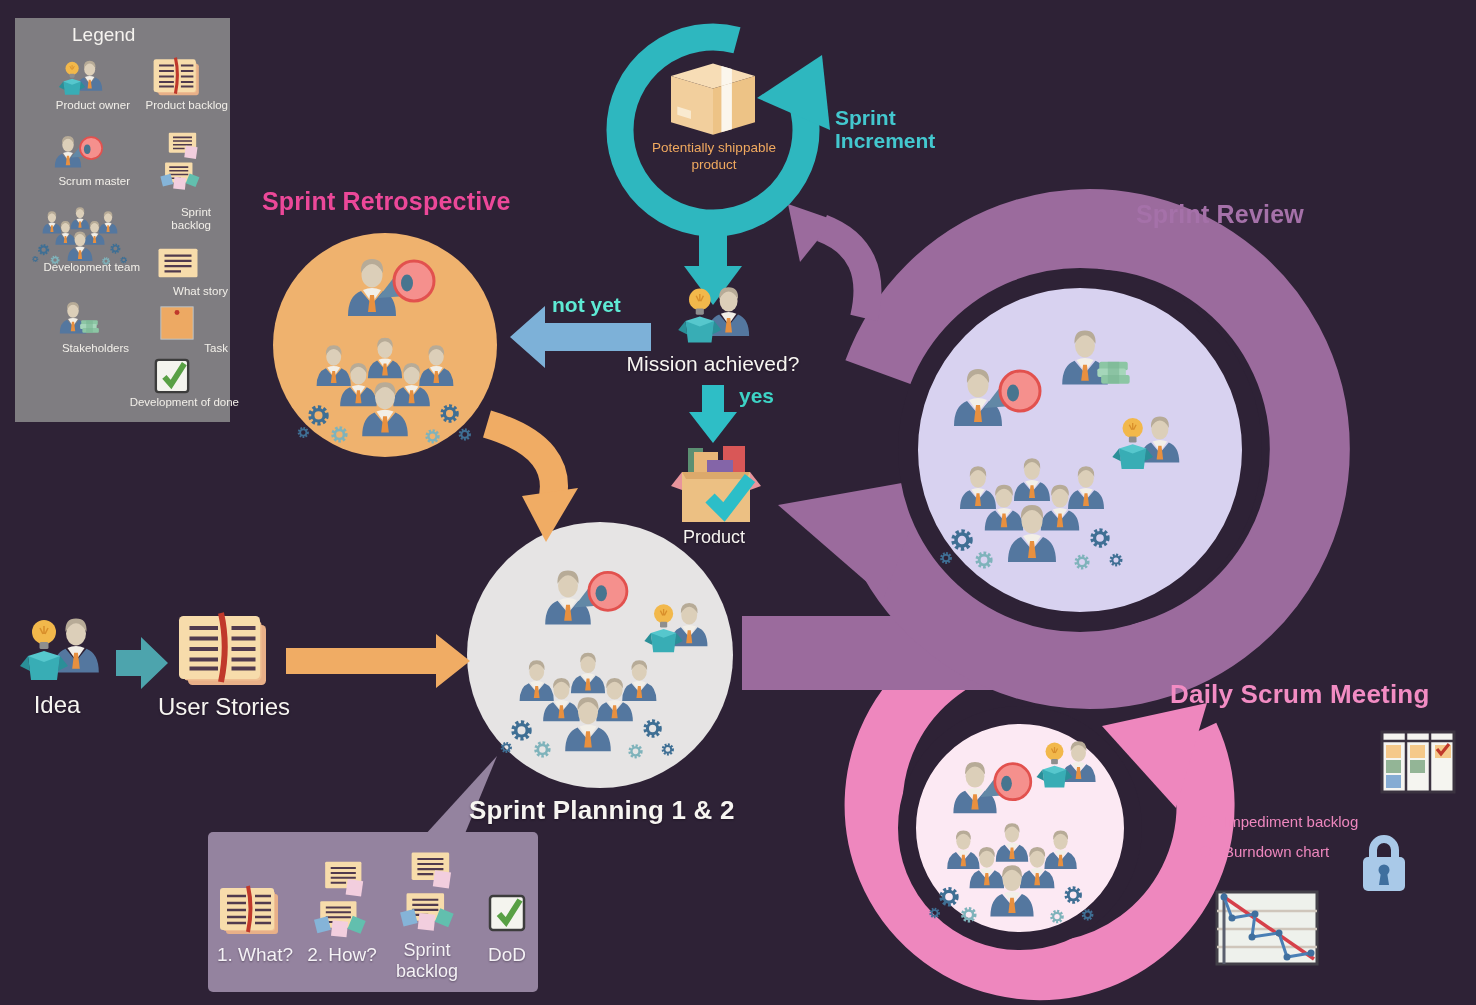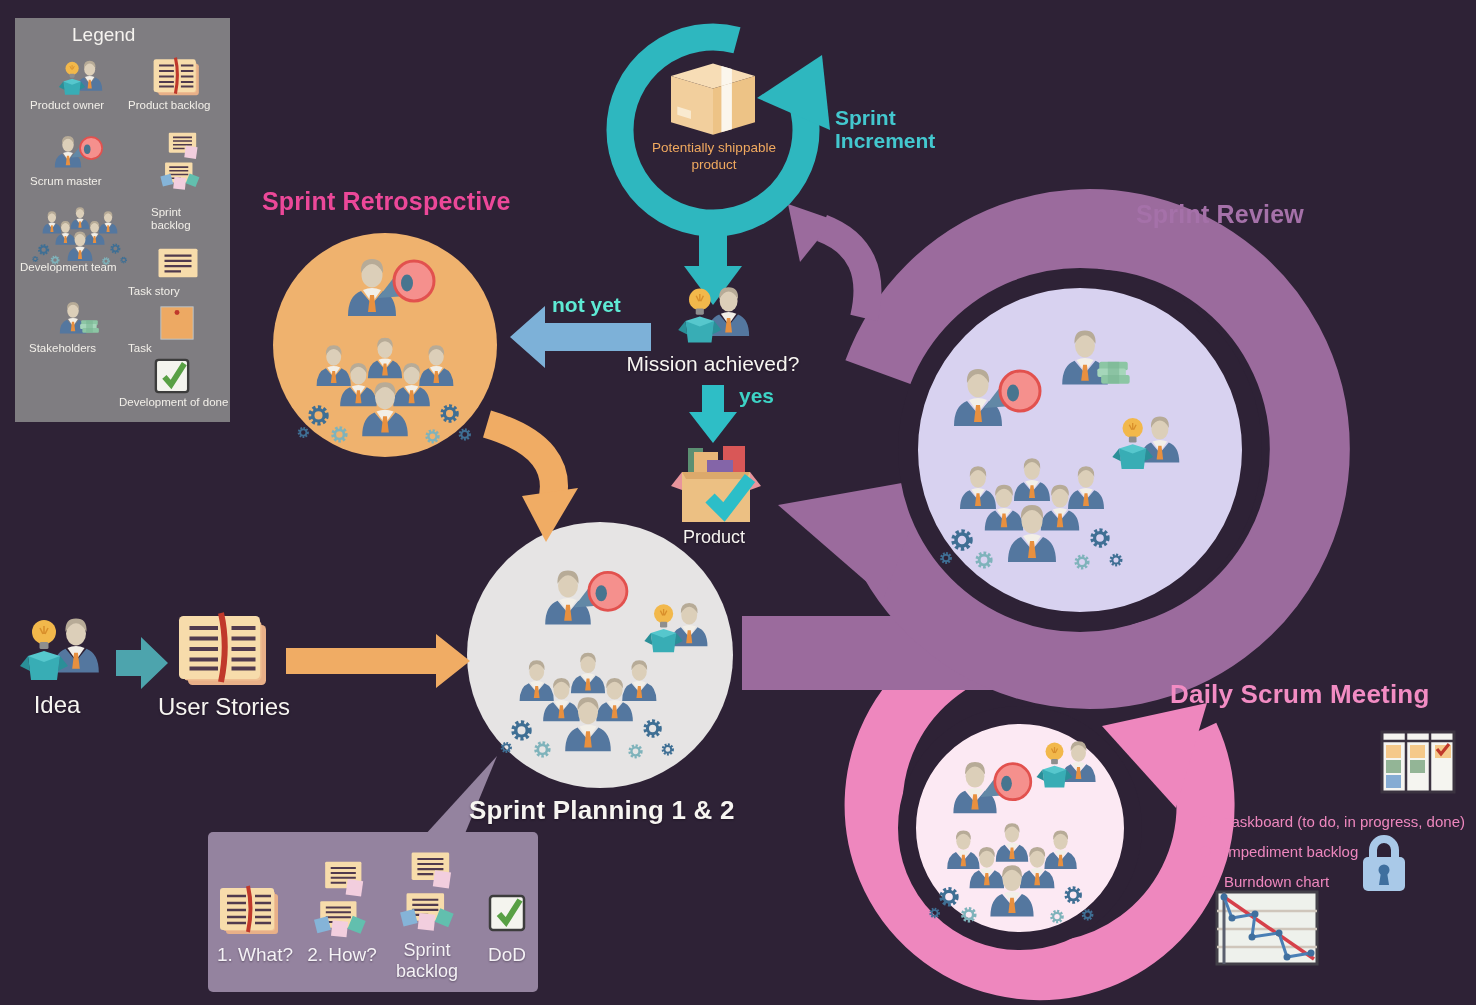--- a/index.html
+++ b/index.html
@@ -8,21 +8,21 @@
   
   .panel{position:absolute;z-index:1;}
   #legend-panel{left:15px;top:18px;width:215px;height:404px;background:#7f7d81;}
   #planning-panel{left:208px;top:832px;width:330px;height:160px;background:#94839f;border-radius:5px;}
   
   #diagram{position:absolute;left:0;top:0;z-index:2;}
   
   .txt{position:absolute;z-index:3;white-space:pre-line;}
   .center{text-align:center;}
   .white{color:#f7f5f1;text-shadow:0 1px 2px rgba(20,10,25,.55);}
-  .legend-label{color:#f2efe9;font-size:11.5px;text-align:left;line-height:1.15;}
+  .legend-label{color:#f2efe9;font-size:11.5px;text-align:right;line-height:1.15;}
   #legend-title{left:72px;top:24px;width:100px;font-size:19px;color:#f5f3ef;text-align:left;}
   .section-title{font-weight:600;letter-spacing:.2px;}
   #retro-title{left:262px;top:187px;width:260px;font-size:25px;color:#ec4899;}
   #review-title{left:1136px;top:200px;width:220px;font-size:25px;color:#a571a9;}
   #daily-title{left:1170px;top:679px;width:280px;font-size:26px;color:#f28cc3;}
   #planning-title{left:469px;top:795px;width:280px;font-size:26px;}
   #increment-label{left:835px;top:106px;width:112px;font-size:21px;color:#43c8cf;font-weight:600;line-height:1.1;}
   #shippable-label{left:638px;top:140px;width:152px;font-size:13.5px;color:#f0a95f;line-height:1.25;}
   #notyet-label{left:552px;top:293px;width:90px;font-size:21px;color:#5eead4;font-weight:600;}
   #yes-label{left:739px;top:384px;width:60px;font-size:21px;color:#3dd3c5;font-weight:600;}
@@ -273,21 +273,21 @@
     <use href="#i-lock" transform="translate(1384,863)"></use>
     <use href="#i-burndown" transform="translate(1267,928)"></use>
   </svg>
 
   <div class="txt" id="legend-title">Legend</div>
   <div class="txt legend-label" style="left:30px;top:99px;width:100px">Product owner</div>
   <div class="txt legend-label" style="left:128px;top:99px;width:100px">Product backlog</div>
   <div class="txt legend-label" style="left:30px;top:175px;width:100px">Scrum master</div>
   <div class="txt legend-label" style="left:151px;top:206px;width:60px">Sprint backlog</div>
   <div class="txt legend-label" style="left:20px;top:261px;width:120px">Development team</div>
-  <div class="txt legend-label" style="left:128px;top:285px;width:100px">Task story</div>
+  <div class="txt legend-label" style="left:128px;top:285px;width:100px">What story</div>
   <div class="txt legend-label" style="left:29px;top:342px;width:100px">Stakeholders</div>
   <div class="txt legend-label" style="left:128px;top:342px;width:100px">Task</div>
   <div class="txt legend-label" style="left:119px;top:396px;width:120px">Development of done</div>
 
   <div class="txt section-title" id="retro-title">Sprint Retrospective</div>
   <div class="txt section-title" id="review-title">Sprint Review</div>
   <div class="txt section-title white" id="planning-title">Sprint Planning 1 &amp; 2</div>
   <div class="txt section-title" id="daily-title">Daily Scrum Meeting</div>
 
   <div class="txt" id="increment-label">Sprint Increment</div>
@@ -298,24 +298,20 @@
   <div class="txt center white" id="product-label">Product</div>
   <div class="txt center white" id="idea-label">Idea</div>
   <div class="txt center white" id="stories-label">User Stories</div>
 
   <div class="txt center panel-label" id="what-label">1. What?</div>
   <div class="txt center panel-label" id="how-label">2. How?</div>
   <div class="txt center panel-label" id="sb-label">Sprint backlog</div>
   <div class="txt center panel-label" id="dod-label">DoD</div>
 
   <ul id="daily-bullets">
-    <li>
-        <span class="dot"></span>
-        <span>Taskboard (to do, in progress, done)</span>
-      </li>
     <li>
         <span class="dot"></span>
         <span>Impediment backlog</span>
       </li>
     <li>
         <span class="dot"></span>
         <span>Burndown chart</span>
       </li>
   </ul>
 

